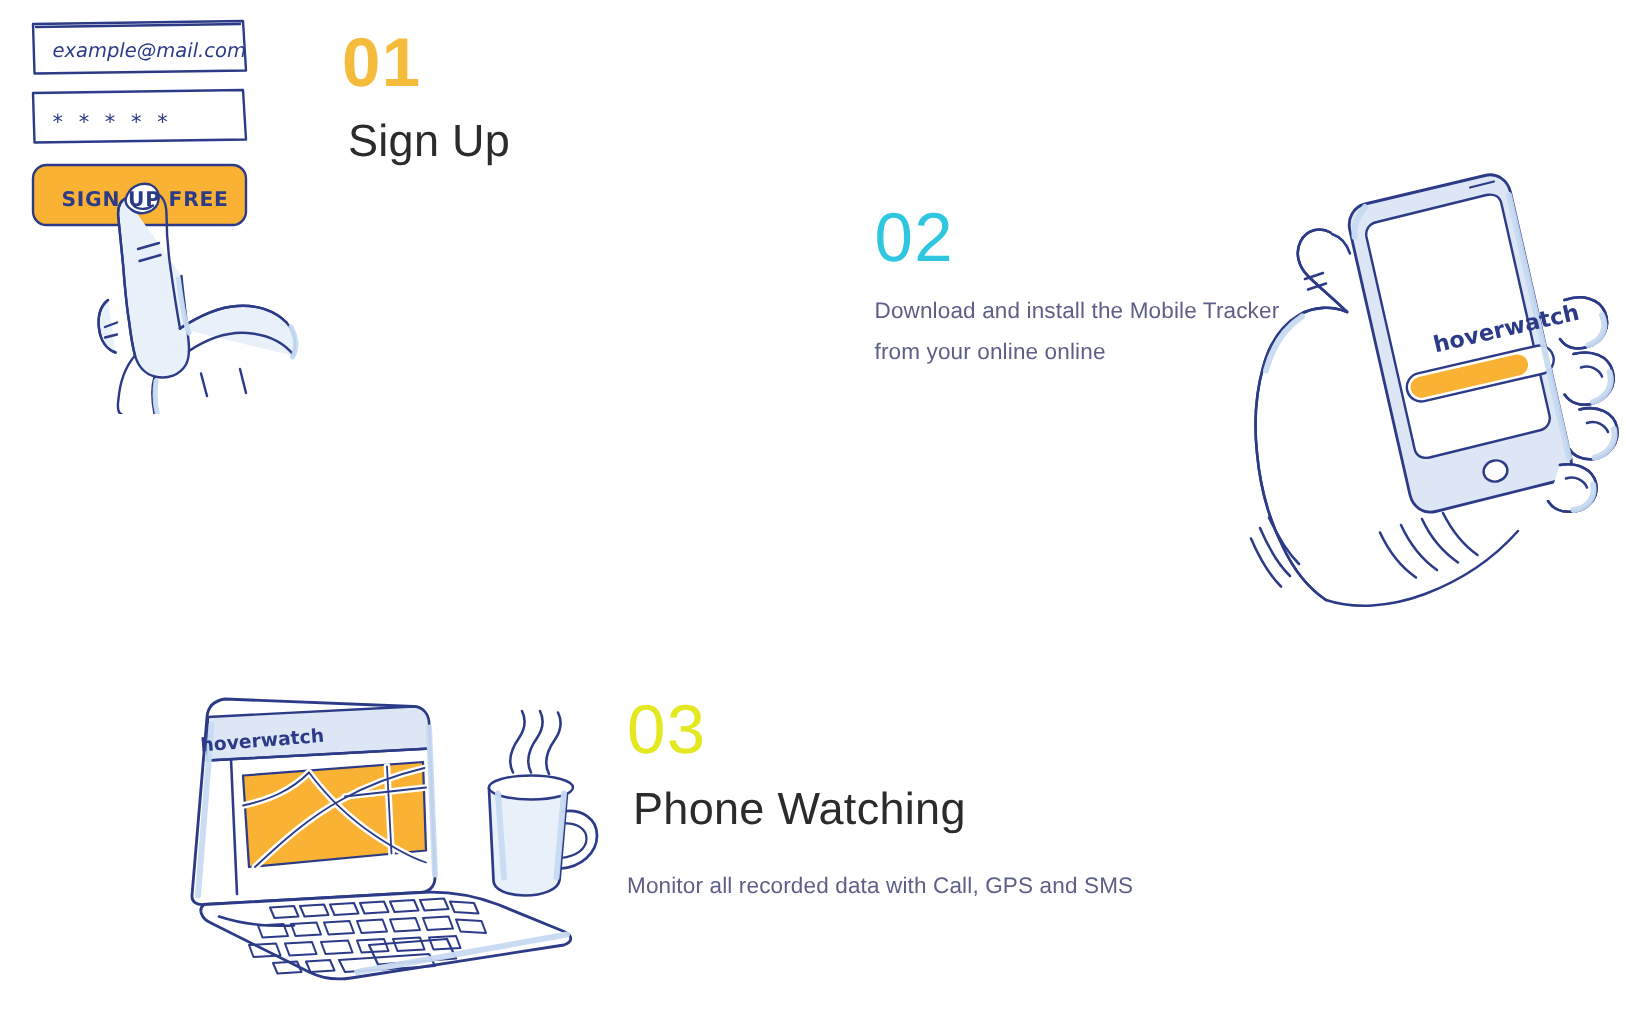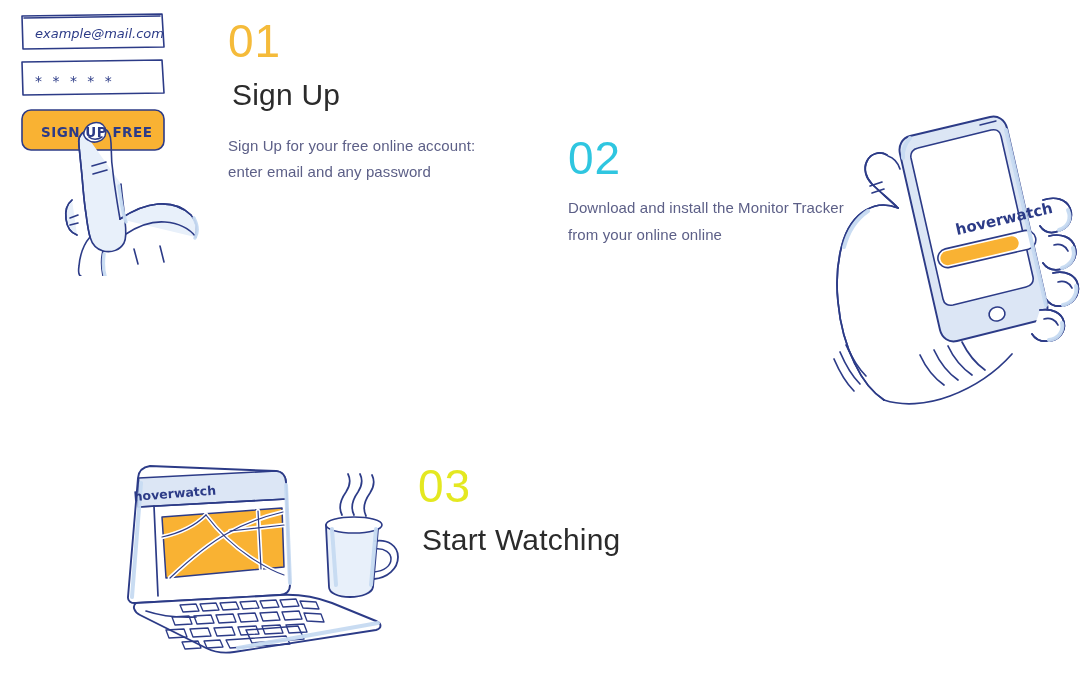--- a/index.html
+++ b/index.html
@@ -17,21 +17,21 @@
   }
   .step-text { position: absolute; }
   .step-num {
     font-family: "Liberation Sans", sans-serif;
     font-size: 46px;
     font-weight: 400;
     line-height: 1;
     letter-spacing: 1px;
     margin: 0 0 14px 0;
   }
-  .num-01 { color: #F5BB3A; }
+  .num-01 { color: #F5BB3A; font-weight: bold; }
   .num-02 { color: #2FC6E0; }
   .num-03 { color: #E4E820; margin-top: 26px; }
   .step-title {
     font-size: 30px;
     font-weight: 400;
     color: #2B2B2B;
     line-height: 1.15;
     margin: 0 0 20px 4px;
     letter-spacing: 0.2px;
   }
@@ -46,21 +46,21 @@
 
   
   #illus-signup { left: 8px; top: 6px; width: 230px; height: 270px; text-align: right; }
   
   #illus-phone { left: 810px; top: 100px; width: 274px; height: 310px; }
   
   #illus-laptop { left: 110px; top: 445px; width: 290px; height: 215px; }
 
   
   #text-01 { left: 228px; top: 18px;  width: 300px; }
-  #text-02 { left: 568px; top: 135px; width: 310px; }
+  #text-02 { left: 583px; top: 135px; width: 310px; }
   #text-03 { left: 418px; top: 437px; width: 380px; }
 
   .sketch-text {
     font-family: "DejaVu Sans", sans-serif;
     fill: #2C3B87;
   }
 </style>
 </head>
 <body>
 
@@ -123,30 +123,26 @@
     </g>
     <text class="sketch-text" x="27" y="32" font-size="13" font-style="italic">example@mail.com</text>
     <text class="sketch-text" x="27" y="80" font-size="14" letter-spacing="3">* * * * *</text>
     <text class="sketch-text" x="33" y="131" font-size="13.5" font-weight="bold" letter-spacing="0.5">SIGN UP FREE</text>
   </svg>
 </div>
 
 <div class="step-text" id="text-01">
   <div class="step-num num-01">01</div>
   <h2 class="step-title">Sign Up</h2>
-  <p class="step-desc">
-    <span>Sign Up for your free online account:</span><br>
-    <span>enter email and any password</span>
-  </p>
 </div>
 
 <div class="step-text" id="text-02">
   <div class="step-num num-02">02</div>
   <p class="step-desc">
-    <span>Download and install the Monitor Tracker</span><br>
+    <span>Download and install the Mobile Tracker</span><br>
     <span>from your online online</span>
   </p>
 </div>
 
 <div class="illus" id="illus-phone">
   <svg width="274" height="310" viewBox="0 0 274 310" xmlns="http://www.w3.org/2000/svg">
     <g fill="none" stroke="#2C3B87" stroke-width="1.7" stroke-linecap="round" stroke-linejoin="round">
 
       <g>
         <path d="M77 55 C70 51 61 53 57 61 C53 69 56 78 62 84
@@ -231,23 +227,23 @@
         <path d="M58 111 C46 119 38 132 34 147"></path>
       </g>
     </g>
 
     <text class="sketch-text" x="0" y="0" font-size="15" font-weight="bold" transform="translate(147,135) rotate(-13)">hoverwatch</text>
   </svg>
 </div>
 
 <div class="step-text" id="text-03">
   <div class="step-num num-03">03</div>
-  <h2 class="step-title">Start Watching</h2>
+  <h2 class="step-title">Phone Watching</h2>
   <p class="step-desc">
-    <br>
+    <span>Monitor all recorded data with Call, GPS and SMS</span><br>
   </p>
 </div>
 
 <div class="illus" id="illus-laptop">
   <svg width="290" height="215" viewBox="0 0 290 215" xmlns="http://www.w3.org/2000/svg">
     <g fill="none" stroke="#2C3B87" stroke-width="1.7" stroke-linecap="round" stroke-linejoin="round">
 
       <g>
         <path d="M18 152 L28 33 C28.6 26 33 22 40 21 L166 26
                  C172 26.5 176 31 176 38 L180 140

